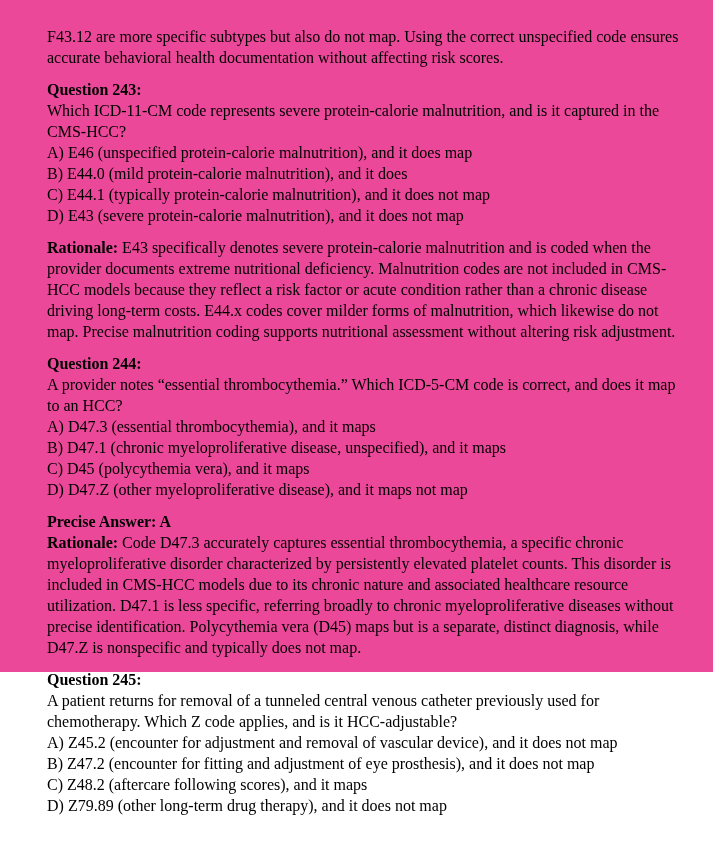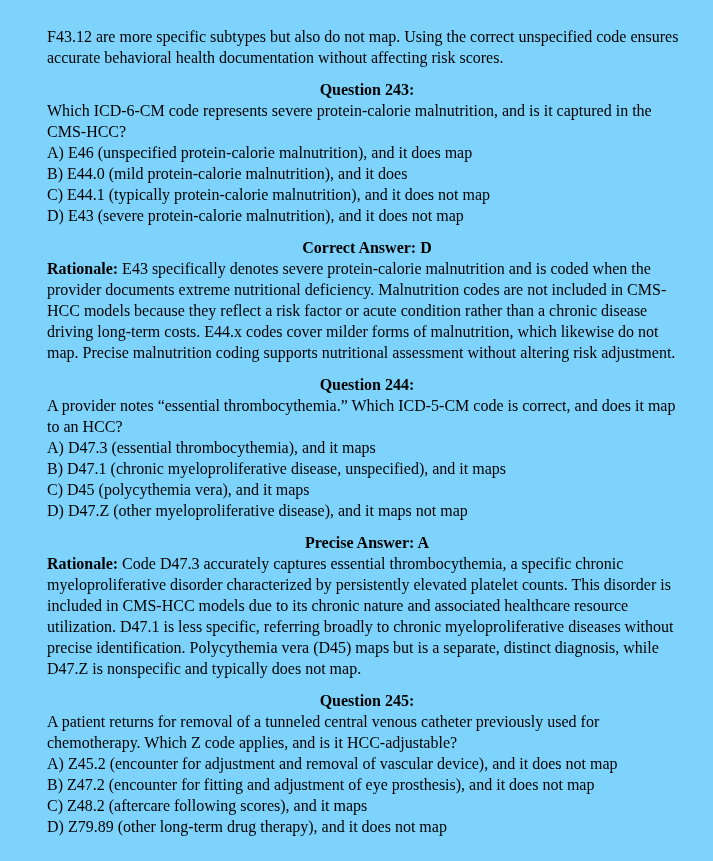--- a/index.html
+++ b/index.html
@@ -12,59 +12,57 @@
     height: 861px;
     overflow: hidden;
     color: #000000;
     font-family: "Liberation Serif", "DejaVu Serif", serif;
     font-size: 16px;
     line-height: 21px;
   }
   .page {
     box-sizing: border-box;
     width: 713px;
-    height: 861px;
+    height: 672px;
     padding: 26px 26px 13px 47px;
-    background: #7dd3fc;
+    background: #ec4899;
   }
   .block {
     margin: 0 0 11px 0;
   }
   .block:last-child {
     margin-bottom: 4px;
   }
   .bold {
     font-weight: bold;
-    text-align: center;
   }
   .line, .qtext, .option, .rationale {
     margin: 0;
     padding: 0;
   }
 </style>
 </head>
 <body>
 
 <div class="page">
 
   <div class="block">
     <p class="qtext">F43.12 are more specific subtypes but also do not map. Using the correct unspecified code ensures accurate behavioral health documentation without affecting risk scores.</p>
   </div>
 
   <div class="block">
     <div class="line bold">Question 243:</div>
-    <div class="qtext">Which ICD-6-CM code represents severe protein-calorie malnutrition, and is it captured in the CMS-HCC?</div>
+    <div class="qtext">Which ICD-11-CM code represents severe protein-calorie malnutrition, and is it captured in the CMS-HCC?</div>
     <div class="option">A) E46 (unspecified protein-calorie malnutrition), and it does map</div>
     <div class="option">B) E44.0 (mild protein-calorie malnutrition), and it does</div>
     <div class="option">C) E44.1 (typically protein-calorie malnutrition), and it does not map</div>
     <div class="option">D) E43 (severe protein-calorie malnutrition), and it does not map</div>
   </div>
 
   <div class="block">
-    <div class="line bold">Correct Answer: D</div>
     <div class="rationale">
       <span class="bold">Rationale:</span>
       <span>E43 specifically denotes severe protein-calorie malnutrition and is coded when the provider documents extreme nutritional deficiency. Malnutrition codes are not included in CMS-HCC models because they reflect a risk factor or acute condition rather than a chronic disease driving long-term costs. E44.x codes cover milder forms of malnutrition, which likewise do not map. Precise malnutrition coding supports nutritional assessment without altering risk adjustment.</span>
     </div>
   </div>
 
   <div class="block">
     <div class="line bold">Question 244:</div>
     <div class="qtext">A provider notes “essential thrombocythemia.” Which ICD-5-CM code is correct, and does it map to an HCC?</div>
     <div class="option">A) D47.3 (essential thrombocythemia), and it maps</div>

